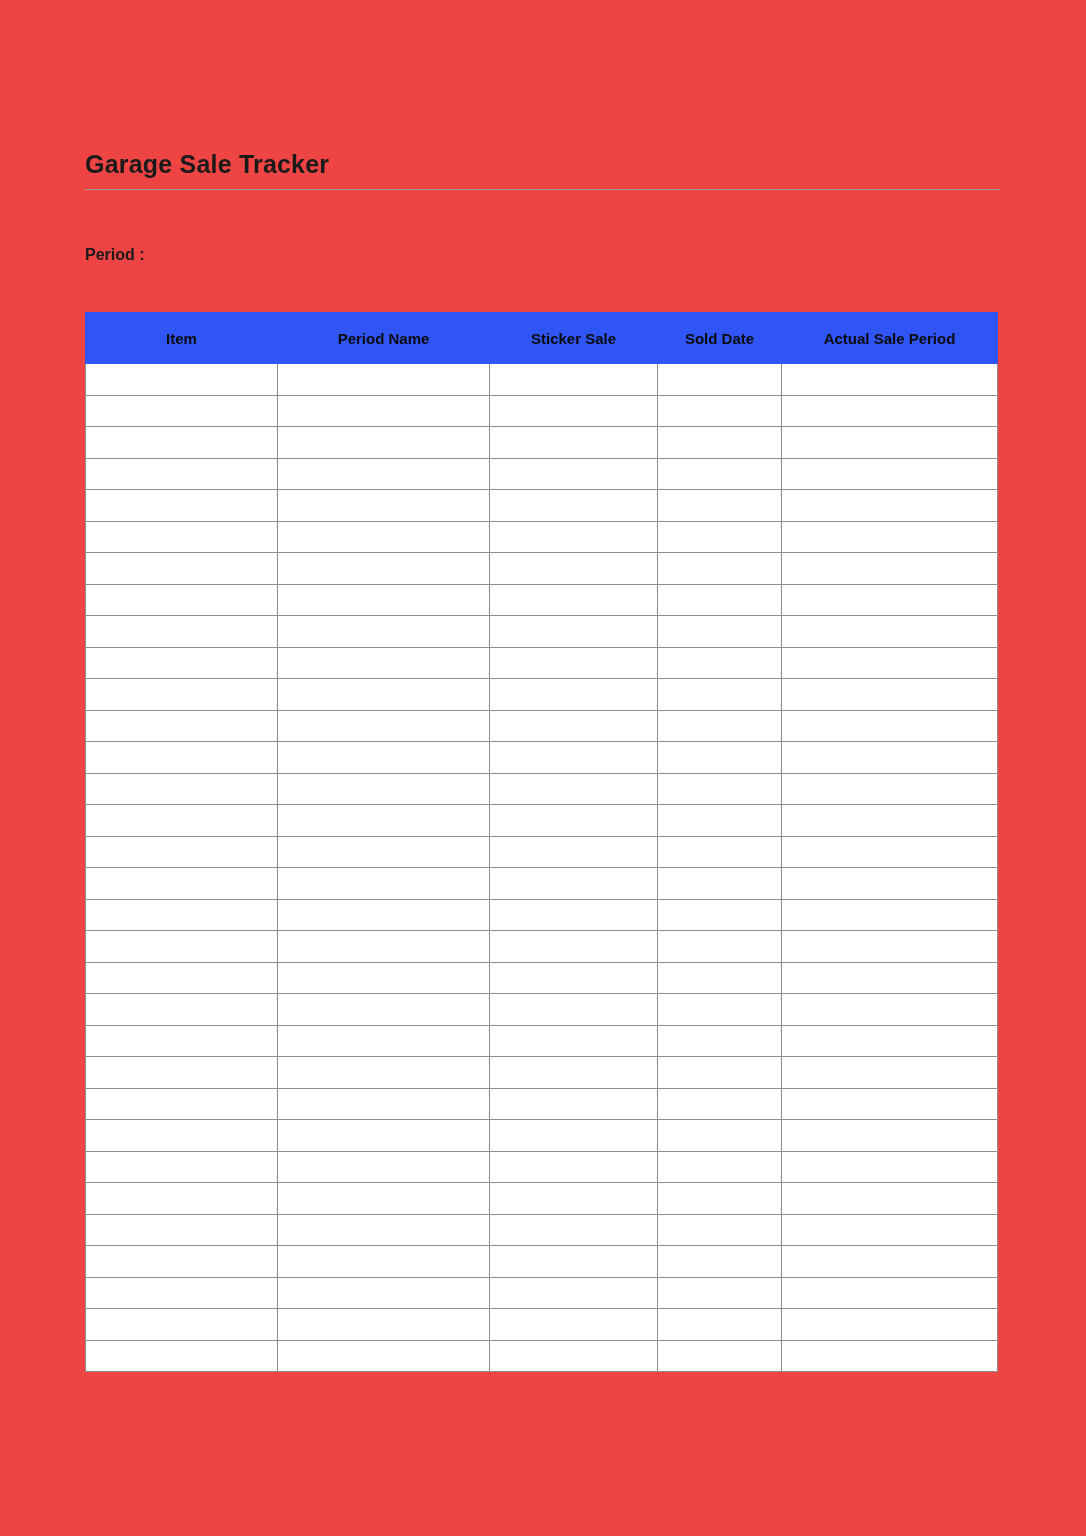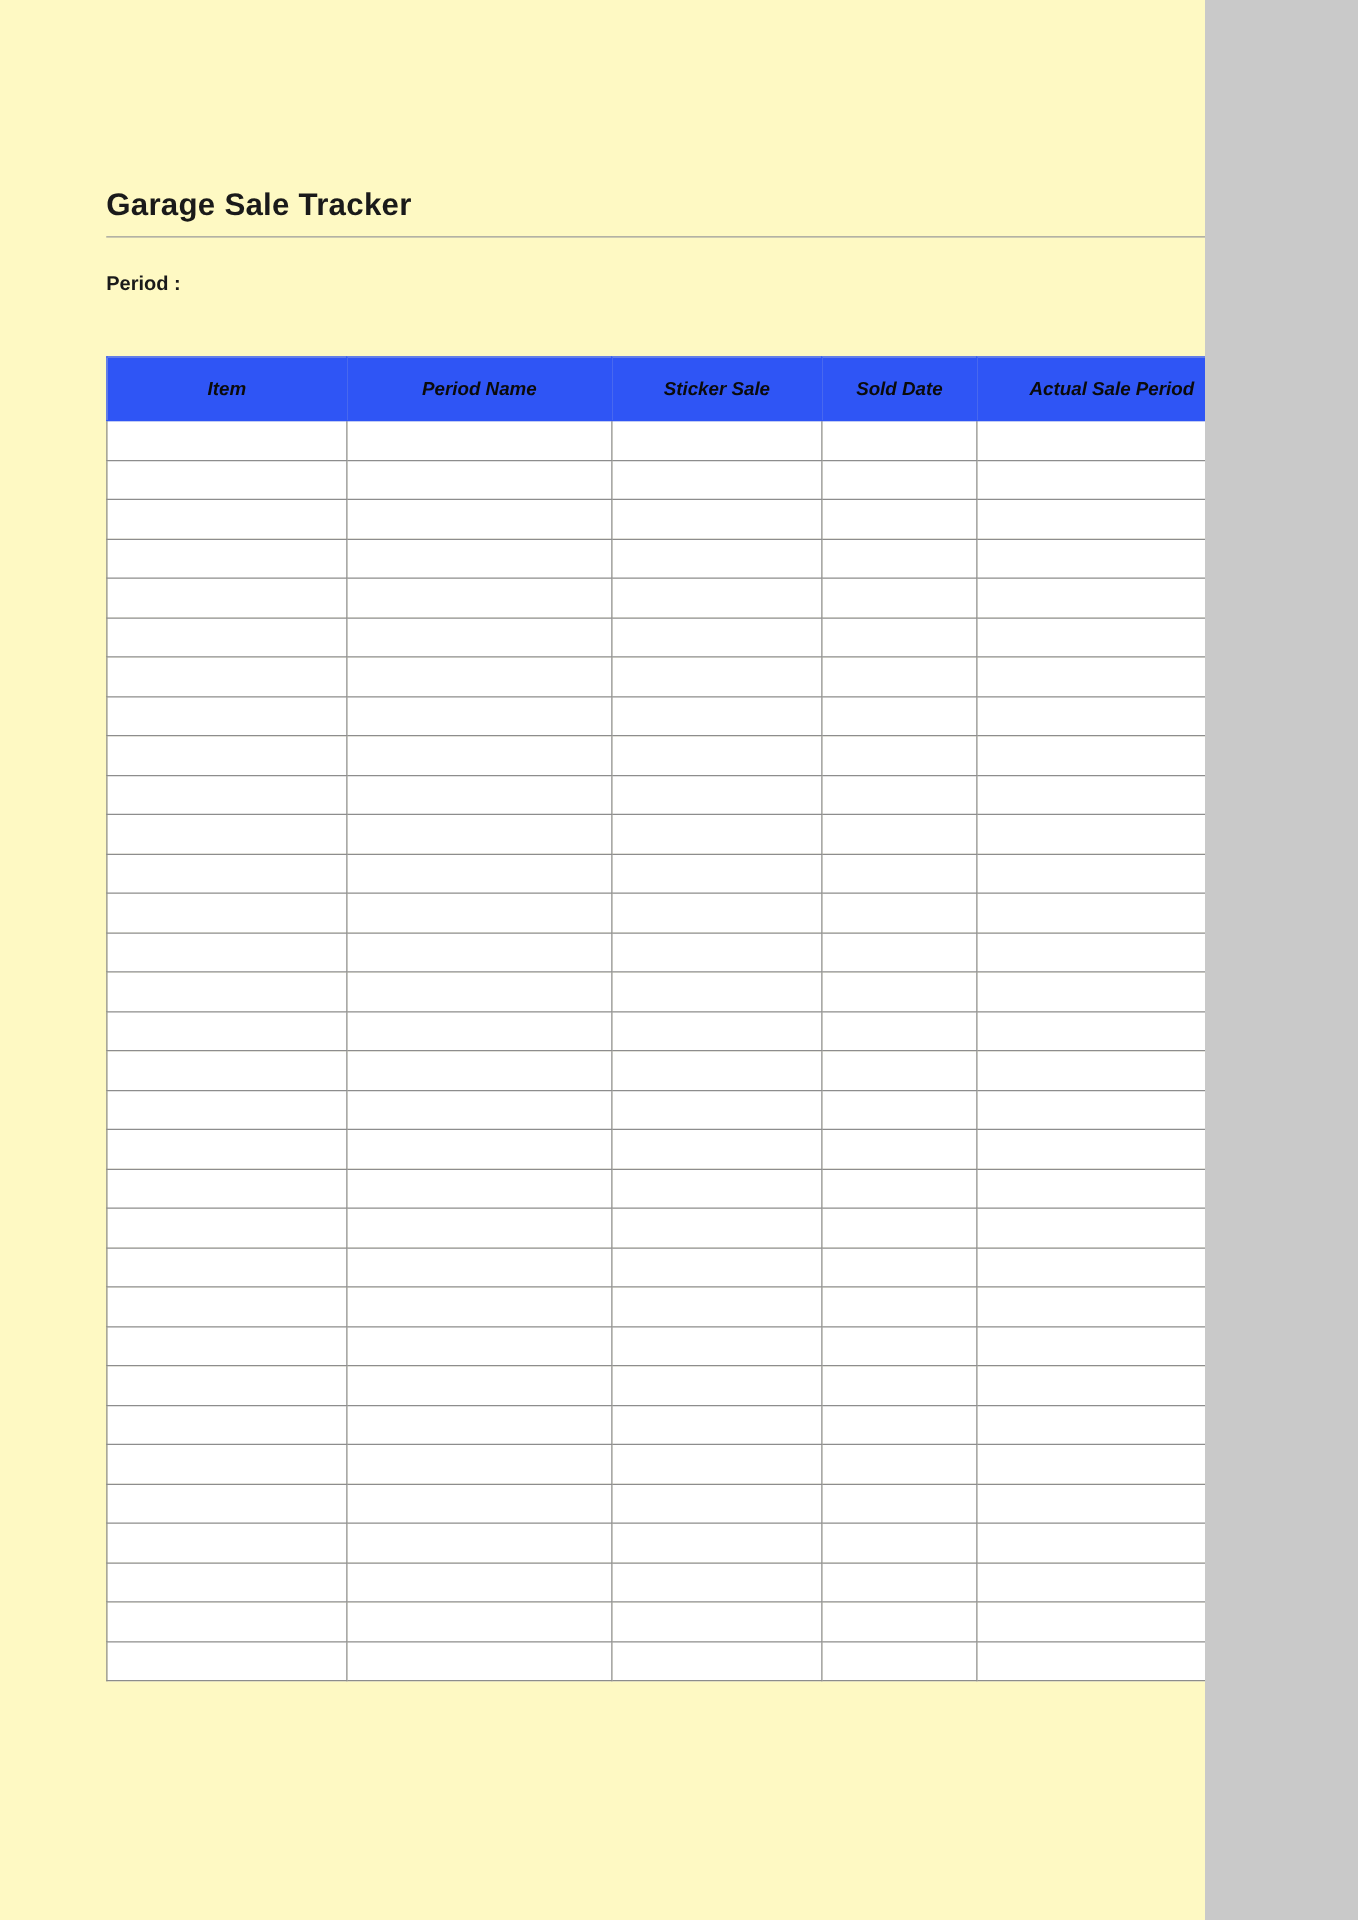--- a/index.html
+++ b/index.html
@@ -7,23 +7,23 @@
     padding: 0;
     background: #c9c9c9;
   }
   body {
     width: 1086px;
     height: 1536px;
     font-family: "Liberation Sans", sans-serif;
   }
   .page {
     position: relative;
-    width: 964px;
+    width: 1086px;
     height: 1536px;
-    background: #fef9c3;
+    background: #ef4444;
     box-sizing: border-box;
     overflow: hidden;
   }
   .page-inner {
     position: absolute;
     left: 85px;
     top: 150px;
     width: 915px;
   }
   .doc-title {
@@ -34,40 +34,39 @@
     padding-bottom: 10px;
     margin: 0;
   }
   .title-rule {
     border-bottom: 1.5px solid #9b9b9b;
     width: 100%;
     height: 0;
     margin: 0;
   }
   .period-row {
-    margin-top: 29px;
+    margin-top: 56px;
     font-size: 16px;
     font-weight: bold;
     color: #1a1a1a;
     display: flex;
     align-items: flex-start;
     gap: 6px;
   }
   .period-value {
     font-weight: normal;
     min-width: 200px;
     display: inline-block;
     height: 18px;
   }
   table.tracker {
     margin-top: 48px;
     border-collapse: collapse;
     width: 912px;
     table-layout: fixed;
-    font-style: italic;
   }
   table.tracker th {
     background: #2f55f5;
     color: #0b0b0b;
     font-size: 15px;
     font-weight: bold;
     height: 48px;
     border: 1px solid #2f55f5;
     text-align: center;
     vertical-align: middle;

